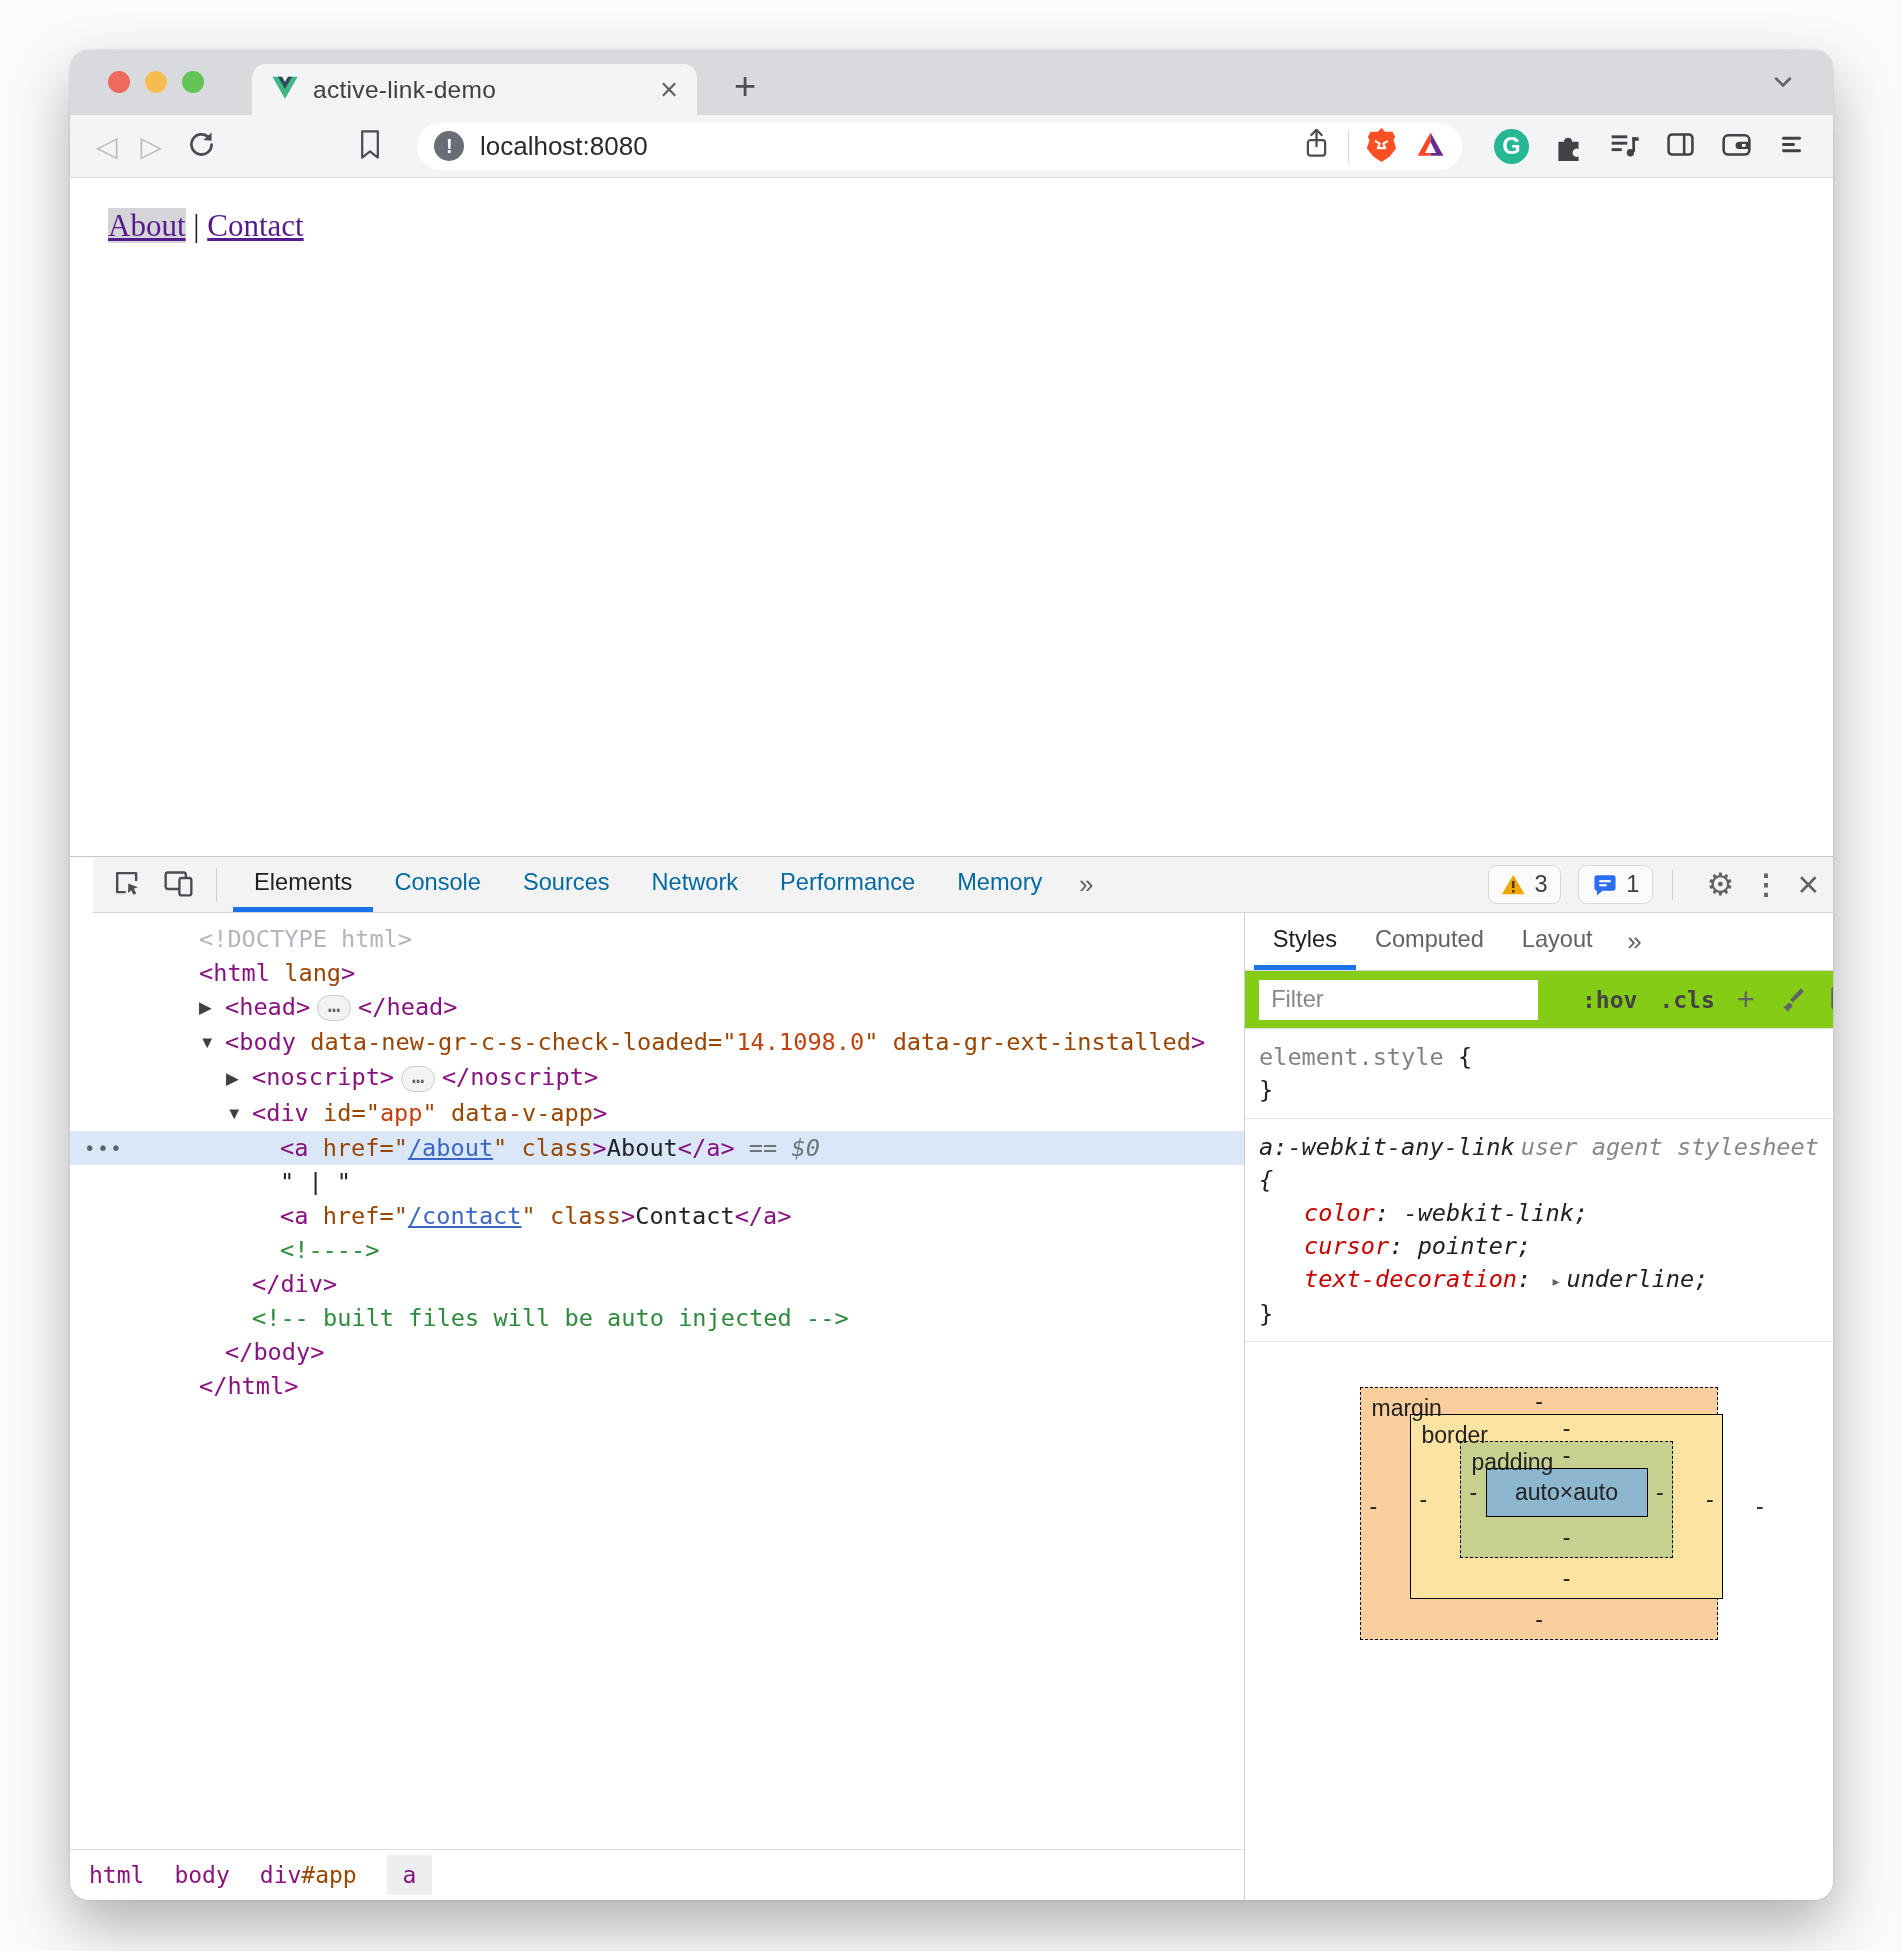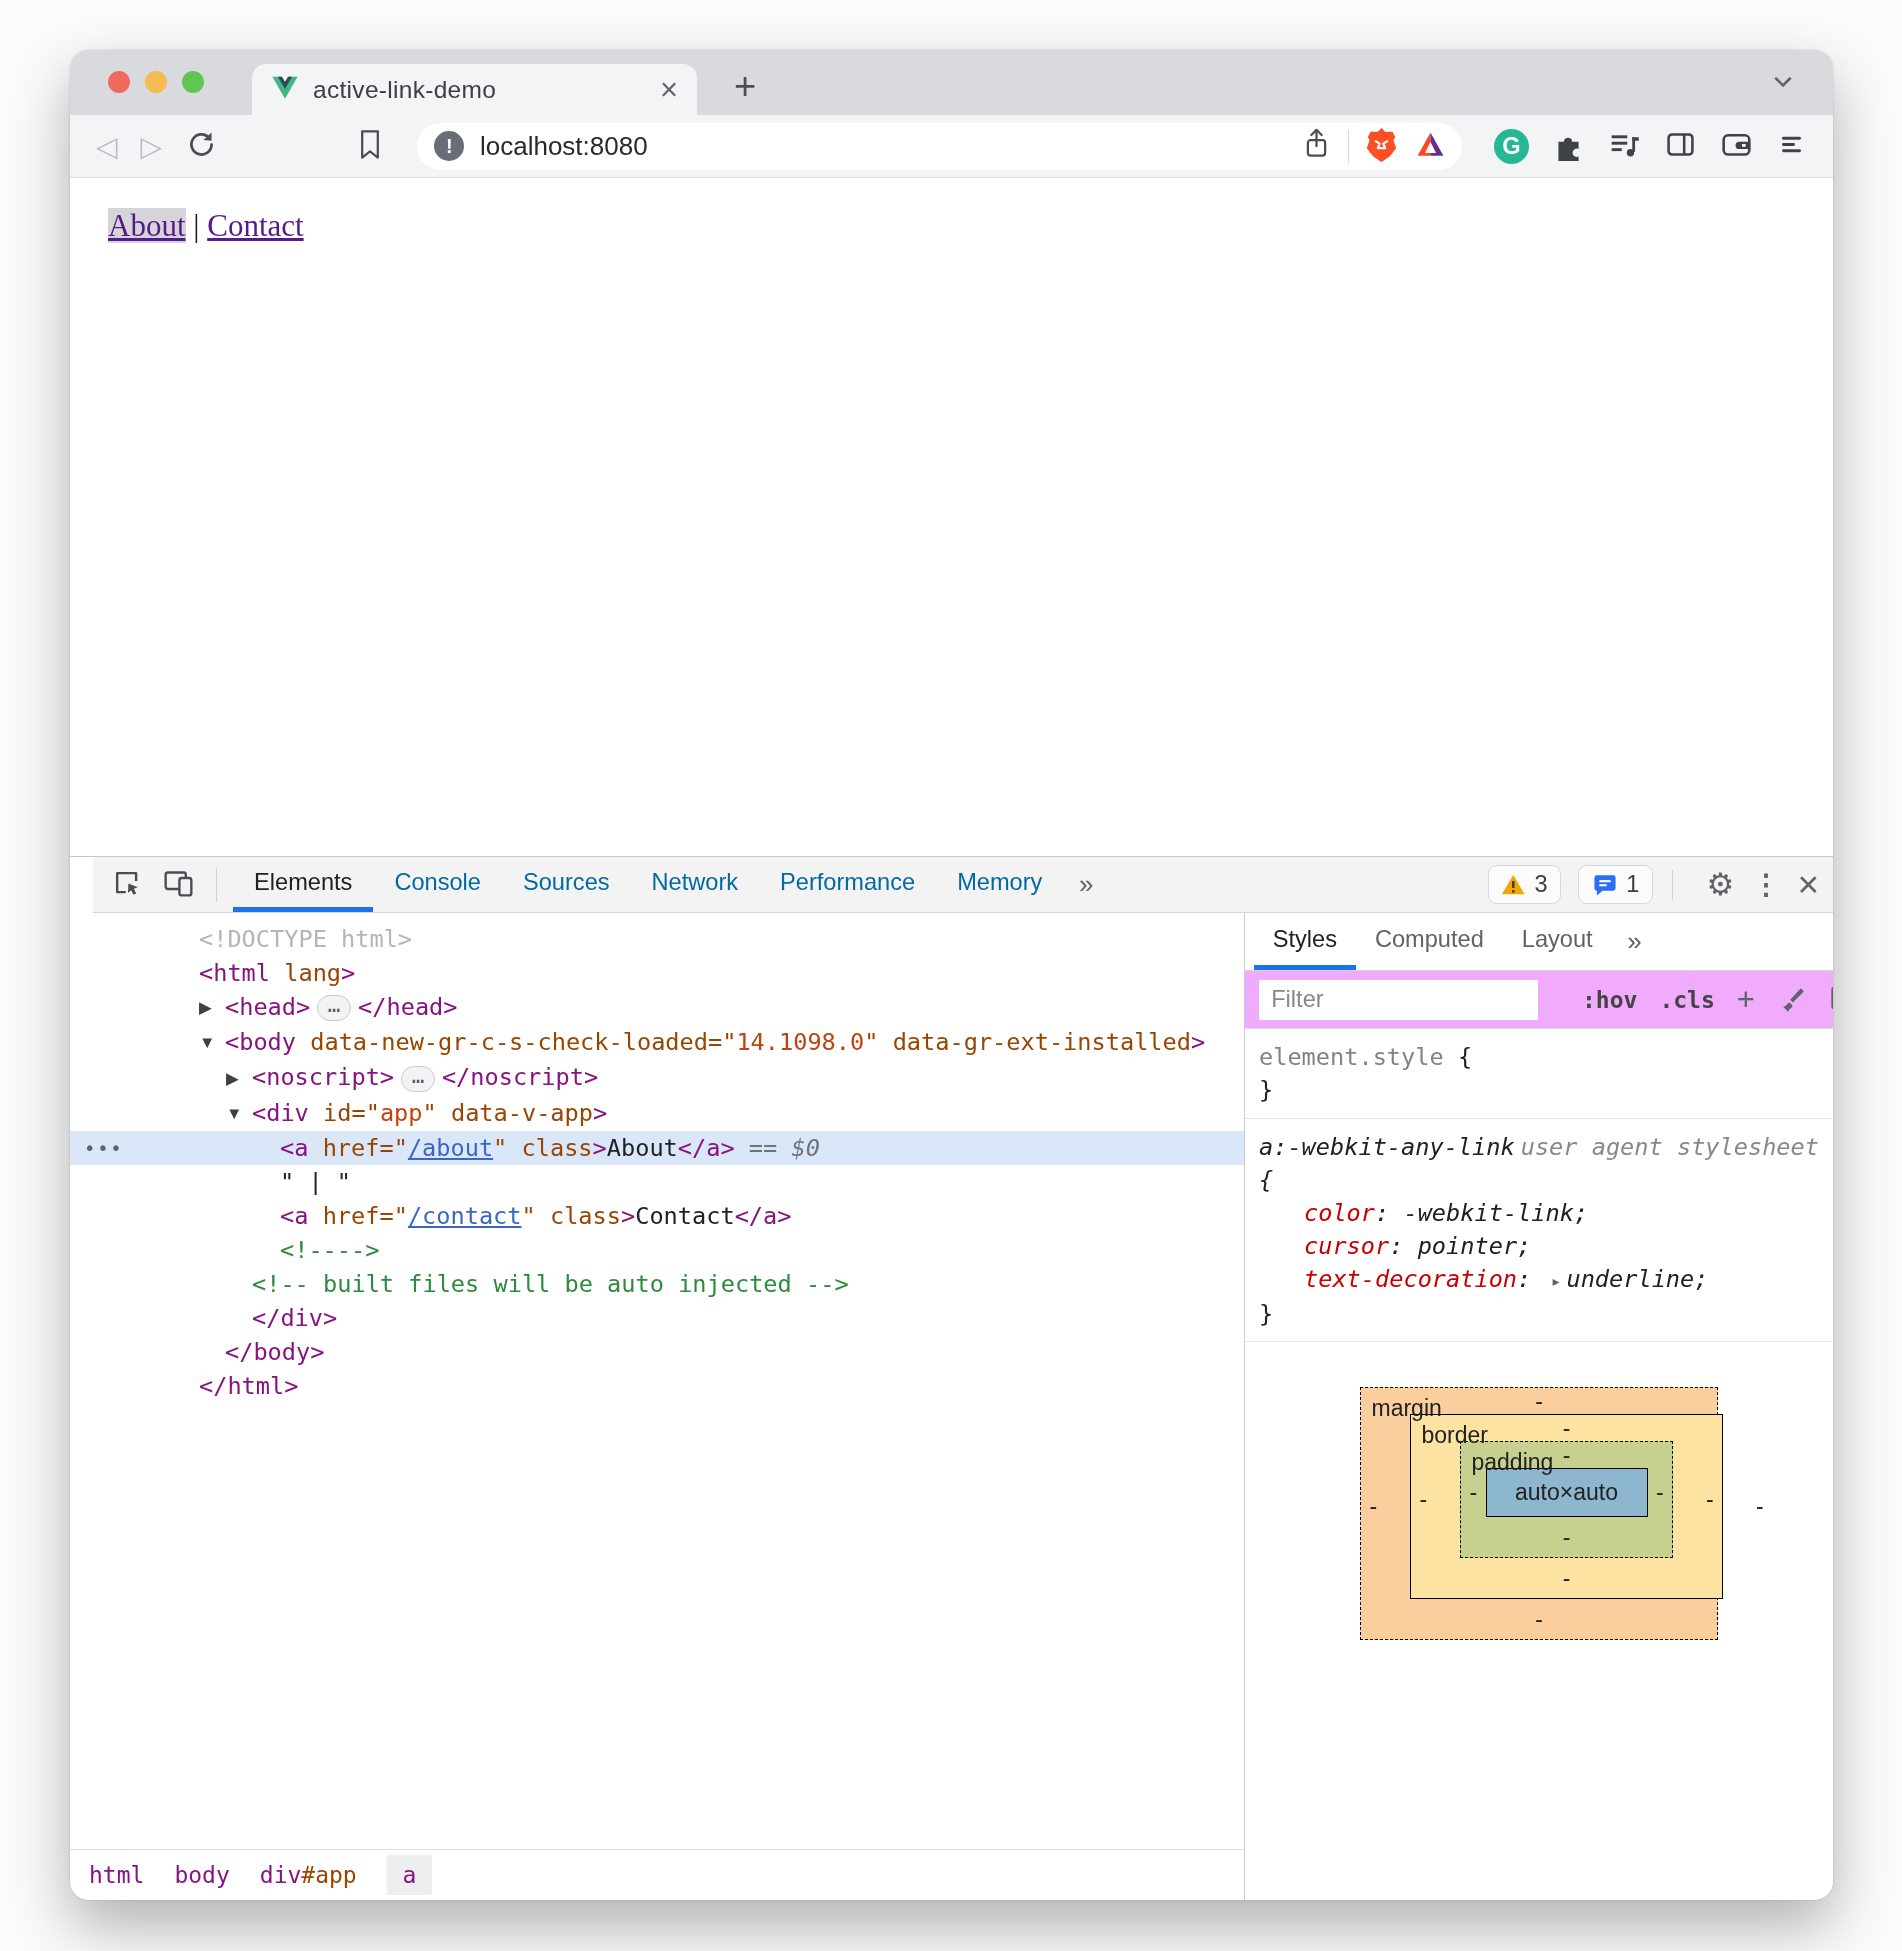--- a/index.html
+++ b/index.html
@@ -72,21 +72,21 @@
   .crumbs { height:51px; border-top:1.7px solid #dcdee0; display:flex; align-items:center; gap:30px; padding-left:19px;
     font-family:"DejaVu Sans Mono", monospace; font-size:23px; color:#881280; flex:0 0 auto; }
   .crumb-id { color:#994500; }
   .crumb.sel { background:#eceef0; padding:7px 15.7px; border-radius:1.7px; }
 
   
   .styles-pane { flex:1; display:flex; flex-direction:column; min-width:0; }
   .sp-tabs { height:58px; border-bottom:1.7px solid #d5d6d8; display:flex; align-items:stretch; padding-left:8.7px; flex:0 0 auto; }
   .sp-tab { display:flex; align-items:center; padding:0 19px; font-size:23.6px; color:#5f6368; border-bottom:5.2px solid transparent;text-align:right; }
   .sp-tab.active { color:#202124; border-bottom-color:#1a73e8; }
-  .sp-filterbar { height:58px; background:#f0abfc; border-bottom:1.7px solid #dddee0; display:flex; align-items:center;
+  .sp-filterbar { height:58px; background:#84cc16; border-bottom:1.7px solid #dddee0; display:flex; align-items:center;
     padding:0 14px; gap:22px; flex:0 0 auto; }
   .filter-input { width:279px; height:40px; border:none; background:#fff; font-size:23.6px; padding:0 12.2px;
     color:#202124; font-family:"Liberation Sans",sans-serif; }
   .filter-input::placeholder { color:#85898d; }
   .sp-toggle { font-family:"DejaVu Sans Mono", monospace; font-size:23px; color:#444; font-weight:bold; }
   .plusbtn { font-size:31px; color:#5f6368; position:relative; line-height:1; }
 
   .rules { font-family:"DejaVu Sans Mono", monospace; font-size:23.6px; color:#202124; }
   .rule { padding:12.2px 14px 10.5px; border-bottom:1.7px solid #e4e5e7; line-height:33px; }
   .sel-gray { color:#808386; }
@@ -279,22 +279,22 @@
           <div class="ln ind0"><span class="dtc">&lt;!DOCTYPE html&gt;</span></div>
           <div class="ln ind0"><span class="tg">&lt;html </span><span class="at">lang</span><span class="tg">&gt;</span></div>
           <div class="ln ind1"><span class="arw">▶</span><span class="tg">&lt;head&gt;</span><span class="chip-dots">…</span><span class="tg">&lt;/head&gt;</span></div>
           <div class="ln ind1"><span class="arw">▼</span><span class="tg">&lt;body </span><span class="at">data-new-gr-c-s-check-loaded</span><span class="at">="</span><span class="vl">14.1098.0</span><span class="at">" </span><span class="at">data-gr-ext-installed</span><span class="tg">&gt;</span></div>
           <div class="ln ind2"><span class="arw">▶</span><span class="tg">&lt;noscript&gt;</span><span class="chip-dots">…</span><span class="tg">&lt;/noscript&gt;</span></div>
           <div class="ln ind2"><span class="arw">▼</span><span class="tg">&lt;div </span><span class="at">id</span><span class="at">="</span><span class="vl">app</span><span class="at">" </span><span class="at">data-v-app</span><span class="tg">&gt;</span></div>
           <div class="ln ind3 hl"><span class="gutter">•••</span><span class="tg">&lt;a </span><span class="at">href</span><span class="at">="</span><span class="lk">/about</span><span class="at">" </span><span class="at">class</span><span class="tg">&gt;</span><span class="tx">About</span><span class="tg">&lt;/a&gt;</span><span class="eq"> == </span><span class="dol">$0</span></div>
           <div class="ln ind3"><span class="tx">" | "</span></div>
           <div class="ln ind3"><span class="tg">&lt;a </span><span class="at">href</span><span class="at">="</span><span class="lk">/contact</span><span class="at">" </span><span class="at">class</span><span class="tg">&gt;</span><span class="tx">Contact</span><span class="tg">&lt;/a&gt;</span></div>
           <div class="ln ind3"><span class="cm">&lt;!----&gt;</span></div>
+          <div class="ln ind2"><span class="tg">&lt;/div&gt;</span></div>
           <div class="ln ind2"><span class="cm">&lt;!-- built files will be auto injected --&gt;</span></div>
-          <div class="ln ind2"><span class="tg">&lt;/div&gt;</span></div>
           <div class="ln ind1"><span class="tg">&lt;/body&gt;</span></div>
           <div class="ln ind0"><span class="tg">&lt;/html&gt;</span></div>
         </div>
         <div class="crumbs">
           <span class="crumb">html</span>
           <span class="crumb">body</span>
           <span class="crumb"><span>div</span><span class="crumb-id">#app</span></span>
           <span class="crumb sel">a</span>
         </div>
       </div>

